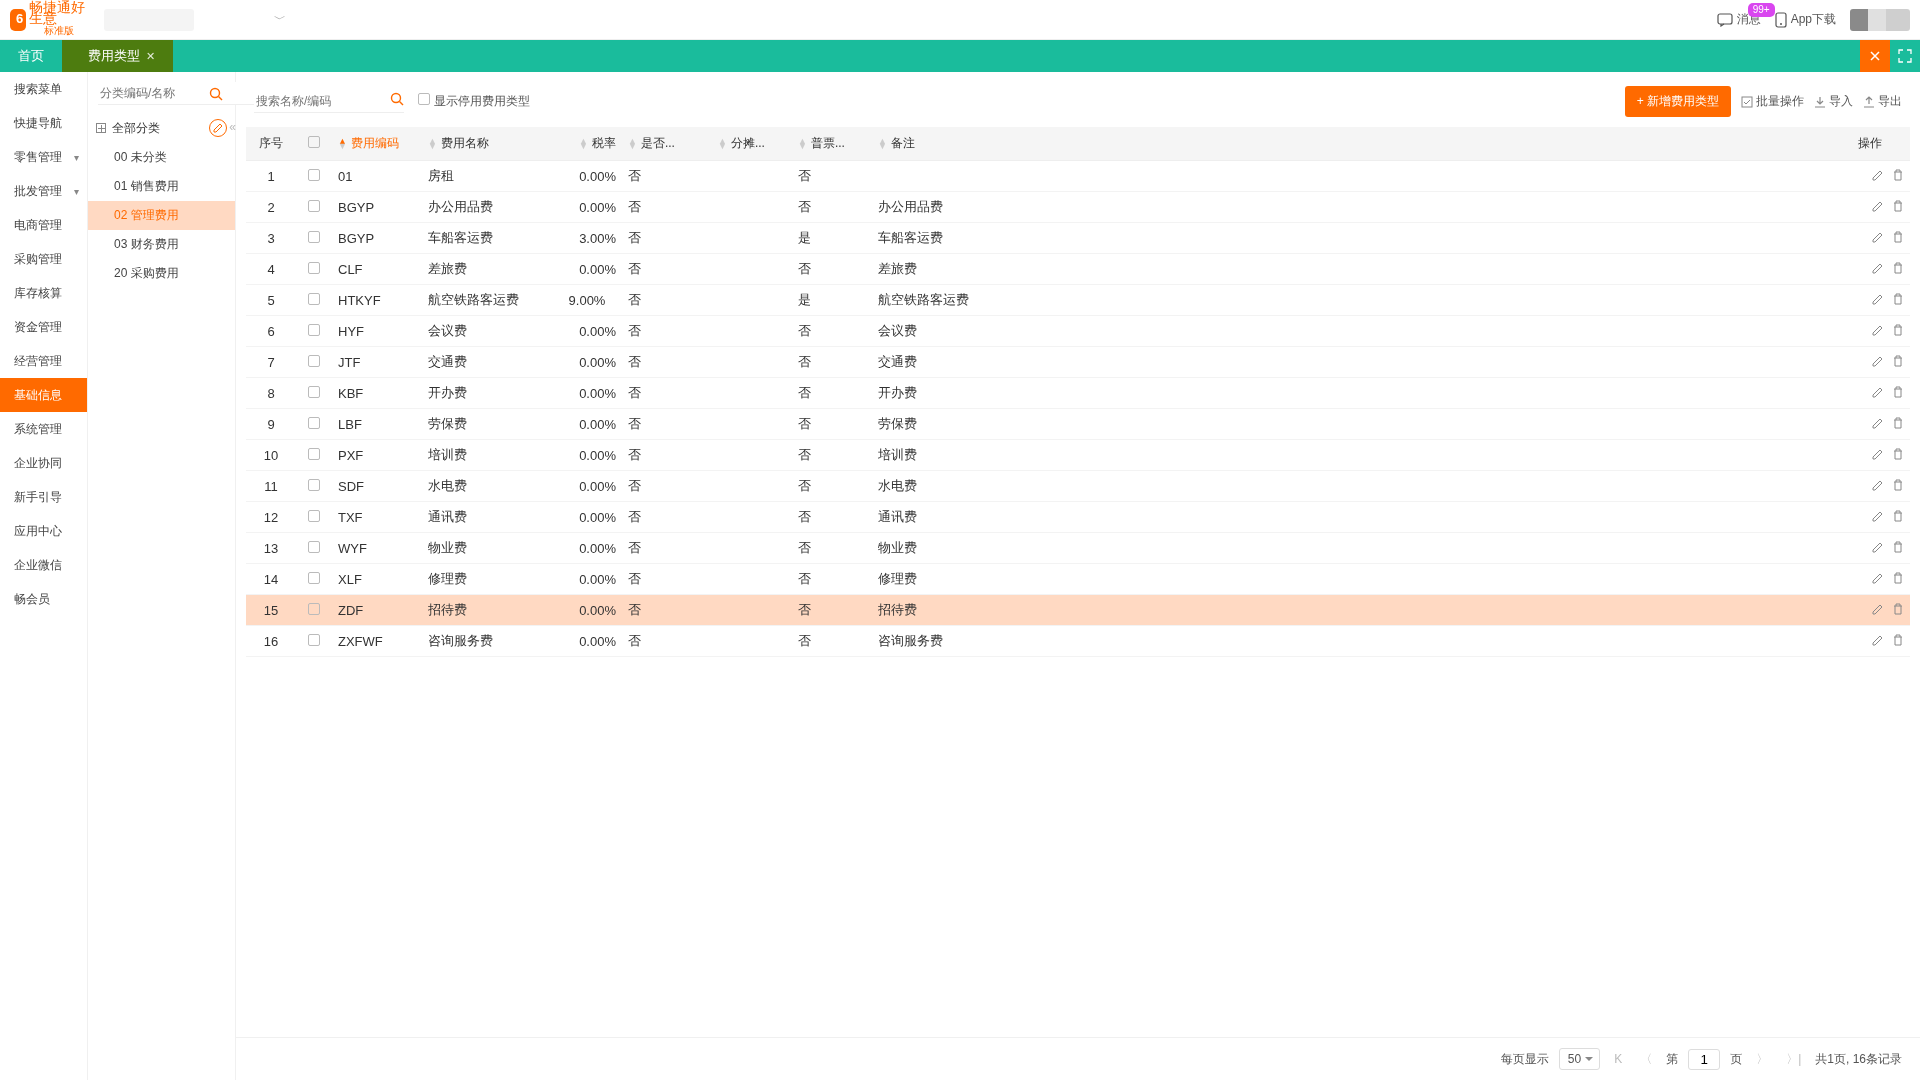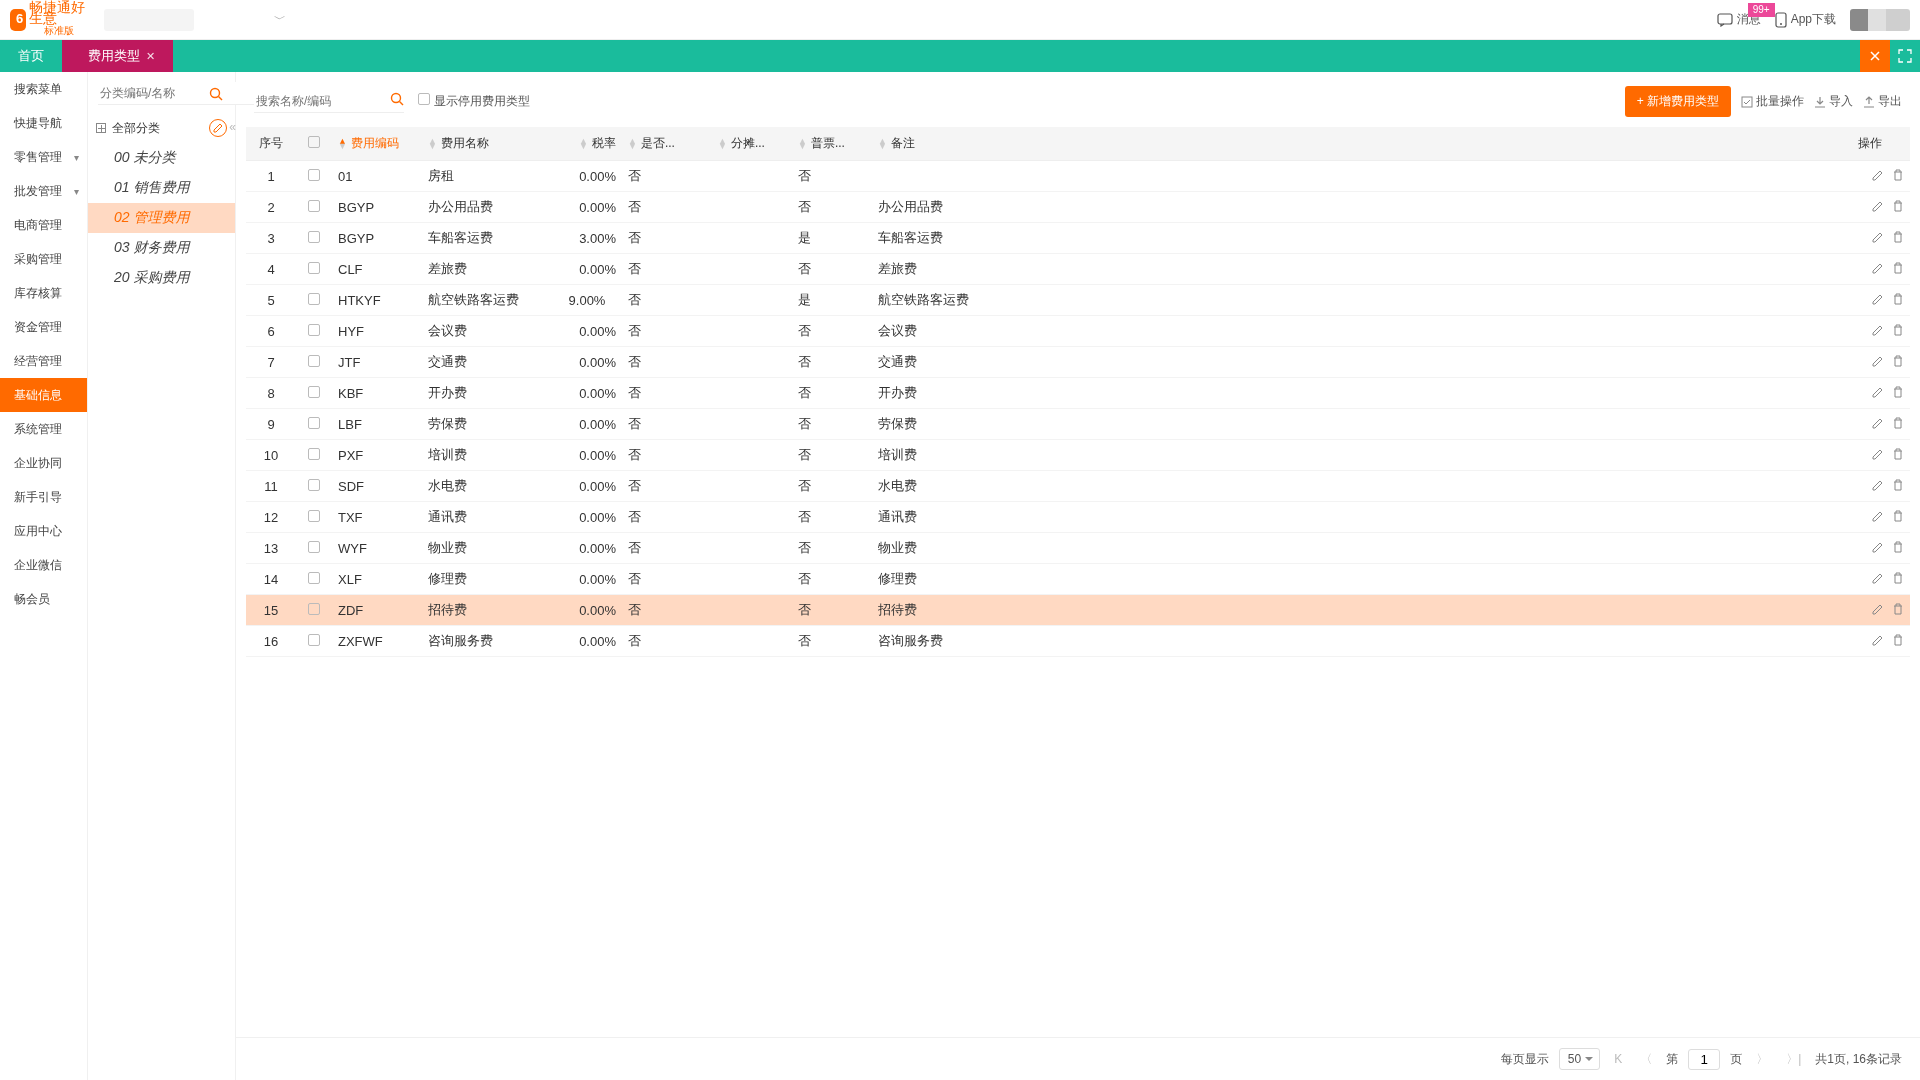--- a/index.html
+++ b/index.html
@@ -10,27 +10,27 @@
 .logo-area { display: flex; align-items: center; width: 80px; height: 40px; }
 .logo-glyph { width: 22px; height: 22px; border-radius: 5px; background: #ff6a00; position: relative; margin-right: 3px; }
 .logo-glyph::after { content: "6"; color: #fff; font-weight: bold; font-size: 13px; position: absolute; left: 6px; top: 2px; }
 .logo-text { font-size: 14px; color: #ff6a00; line-height: 11px; }
 .logo-label { font-size: 10px; color: #ff6a00; margin-left: 15px; }
 .header-title-box { display: flex; align-items: center; margin-left: 14px; }
 .header-title-chunk { width: 90px; height: 22px; background: #f4f4f4; border-radius: 3px; }
 .header-caret { margin-left: 80px; color: #aaa; font-size: 12px; }
 .header-right { margin-left: auto; display: flex; align-items: center; gap: 14px; }
 .hr-item { display: flex; align-items: center; gap: 4px; color: #555; cursor: pointer; position: relative; }
-.badge { position: absolute; top: -8px; right: -14px; background: #ec4899; color: #fff; border-radius: 0; font-size: 10px; padding: 0 5px; line-height: 14px; }
+.badge { position: absolute; top: -8px; right: -14px; background: #d946ef; color: #fff; border-radius: 5px; font-size: 10px; padding: 0 5px; line-height: 14px; }
 .avatar { width: 60px; height: 22px; background: linear-gradient(90deg, #8a8a8a 30%, #e0e0e0 30%, #e0e0e0 60%, #cfcfcf 60%); border-radius: 3px; }
 
 
 .tabstrip { height: 32px; background: #1abc9c; display: flex; align-items: stretch; }
 .tabstrip .tab { display: flex; align-items: center; padding: 0 18px; color: #fff; font-size: 13px; cursor: pointer; }
-.tabstrip .tab.active { background: #be185d; padding-left: 26px; }
+.tabstrip .tab.active { background: #4d7c0f; padding-left: 26px; }
 .tab-close { margin-left: 6px; font-size: 11px; opacity: .85; }
 .tabstrip .spacer { flex: 1; }
 .tabstrip .endbtn { width: 30px; display: flex; align-items: center; justify-content: center; color: #fff; cursor: pointer; }
 .tabstrip .endbtn.close { background: #ff6a00; margin-left: auto; }
 .tabstrip .endbtn.full { background: #1abc9c; } 
 
 .wrapper { width: 1920px; height: 1080px; transform-origin: top left; }
 
 .main-area { display: flex; height: calc(100% - 72px); }
 
@@ -44,21 +44,21 @@
 .subcol .search-row { display: flex; align-items: center; padding: 10px 10px 8px; position: relative; }
 .subcol .search-row input { flex: 1; border: none; border-bottom: 1px solid #eee; padding: 4px 20px 4px 2px; font-size: 12px; outline: none; }
 .subcol .search-row .sicon { color: #ff6a00; position: absolute; right: 12px; }
 .subcol .all-row { display: flex; align-items: center; padding: 6px 8px; font-size: 12px; }
 .subcol .all-row .box { width: 10px; height: 10px; border: 1px solid #888; margin-right: 6px; position: relative; }
 .subcol .all-row .box::before, .subcol .all-row .box::after { content: ""; position: absolute; background: #888; }
 .subcol .all-row .box::before { left: 4px; top: 1px; width: 1px; height: 7px; }
 .subcol .all-row .box::after { left: 1px; top: 4px; width: 7px; height: 1px; }
 .subcol .all-row .editbtn { margin-left: auto; width: 18px; height: 18px; border-radius: 50%; border: 1px solid #ff6a00; display: flex; align-items: center; justify-content: center; color: #ff6a00; font-size: 10px; }
 .subcol .collapse { position: absolute; right: -1px; top: 48px; color: #bbb; font-size: 12px; }
-.subcol .cat { padding: 6px 8px 6px 26px; font-size: 14px; color: #444; cursor: pointer; font-style: italic; }
+.subcol .cat { padding: 6px 8px 6px 26px; font-size: 12px; color: #444; cursor: pointer; }
 .subcol .cat.active { background: #ffd9c2; color: #ff6a00; }
 
 
 .content { flex: 1; display: flex; flex-direction: column; }
 .toolbar { display: flex; align-items: center; padding: 14px 18px 10px; gap: 10px; }
 .toolbar .searchbox { position: relative; width: 150px; }
 .toolbar .searchbox input { width: 100%; border: none; border-bottom: 1px solid #eee; padding: 4px 20px 4px 2px; font-size: 12px; outline: none; }
 .toolbar .searchbox .sicon { position: absolute; right: 0; top: 2px; color: #ff6a00; }
 .toolbar .chk { display: flex; gap: 4px; color: #555; margin-left: 4px; }
 .toolbar .chk .cb { width: 12px; height: 12px; border: 1px solid #bbb; border-radius: 2px; }

